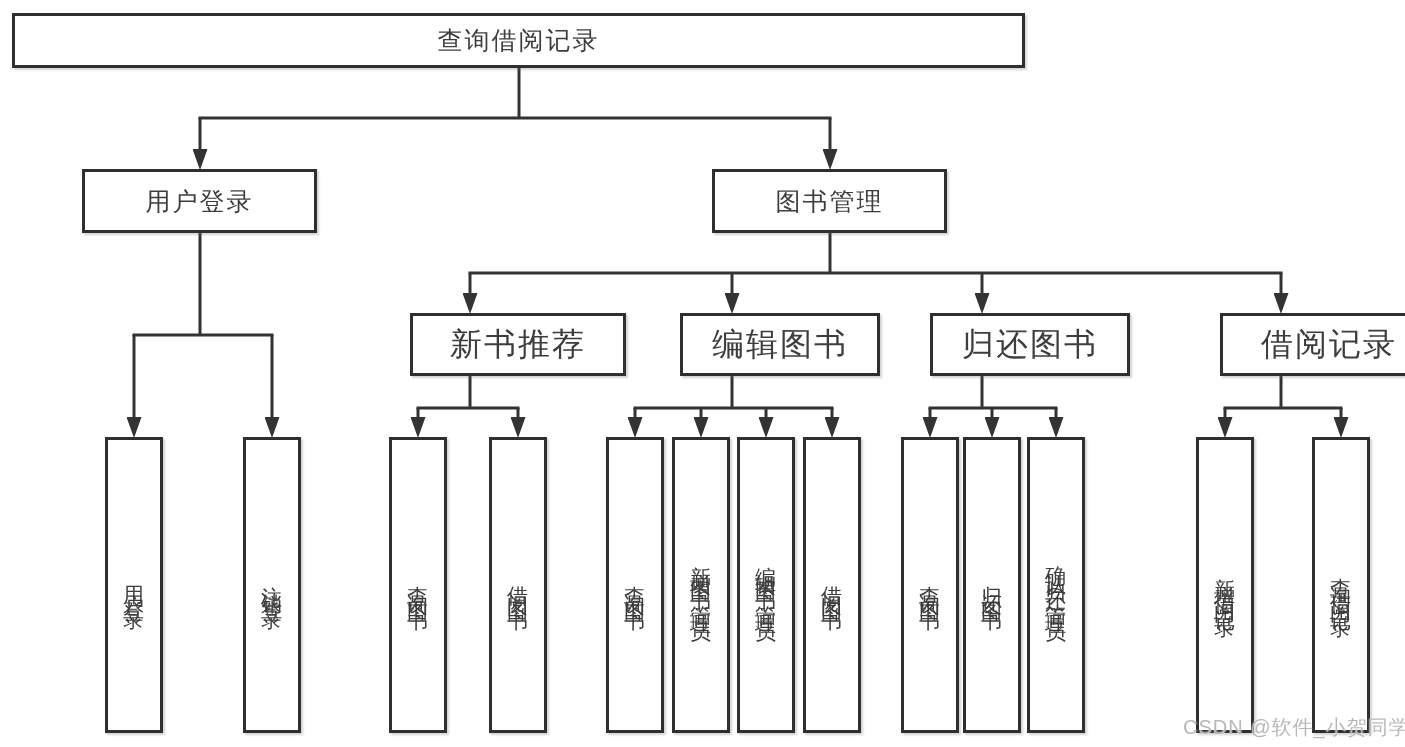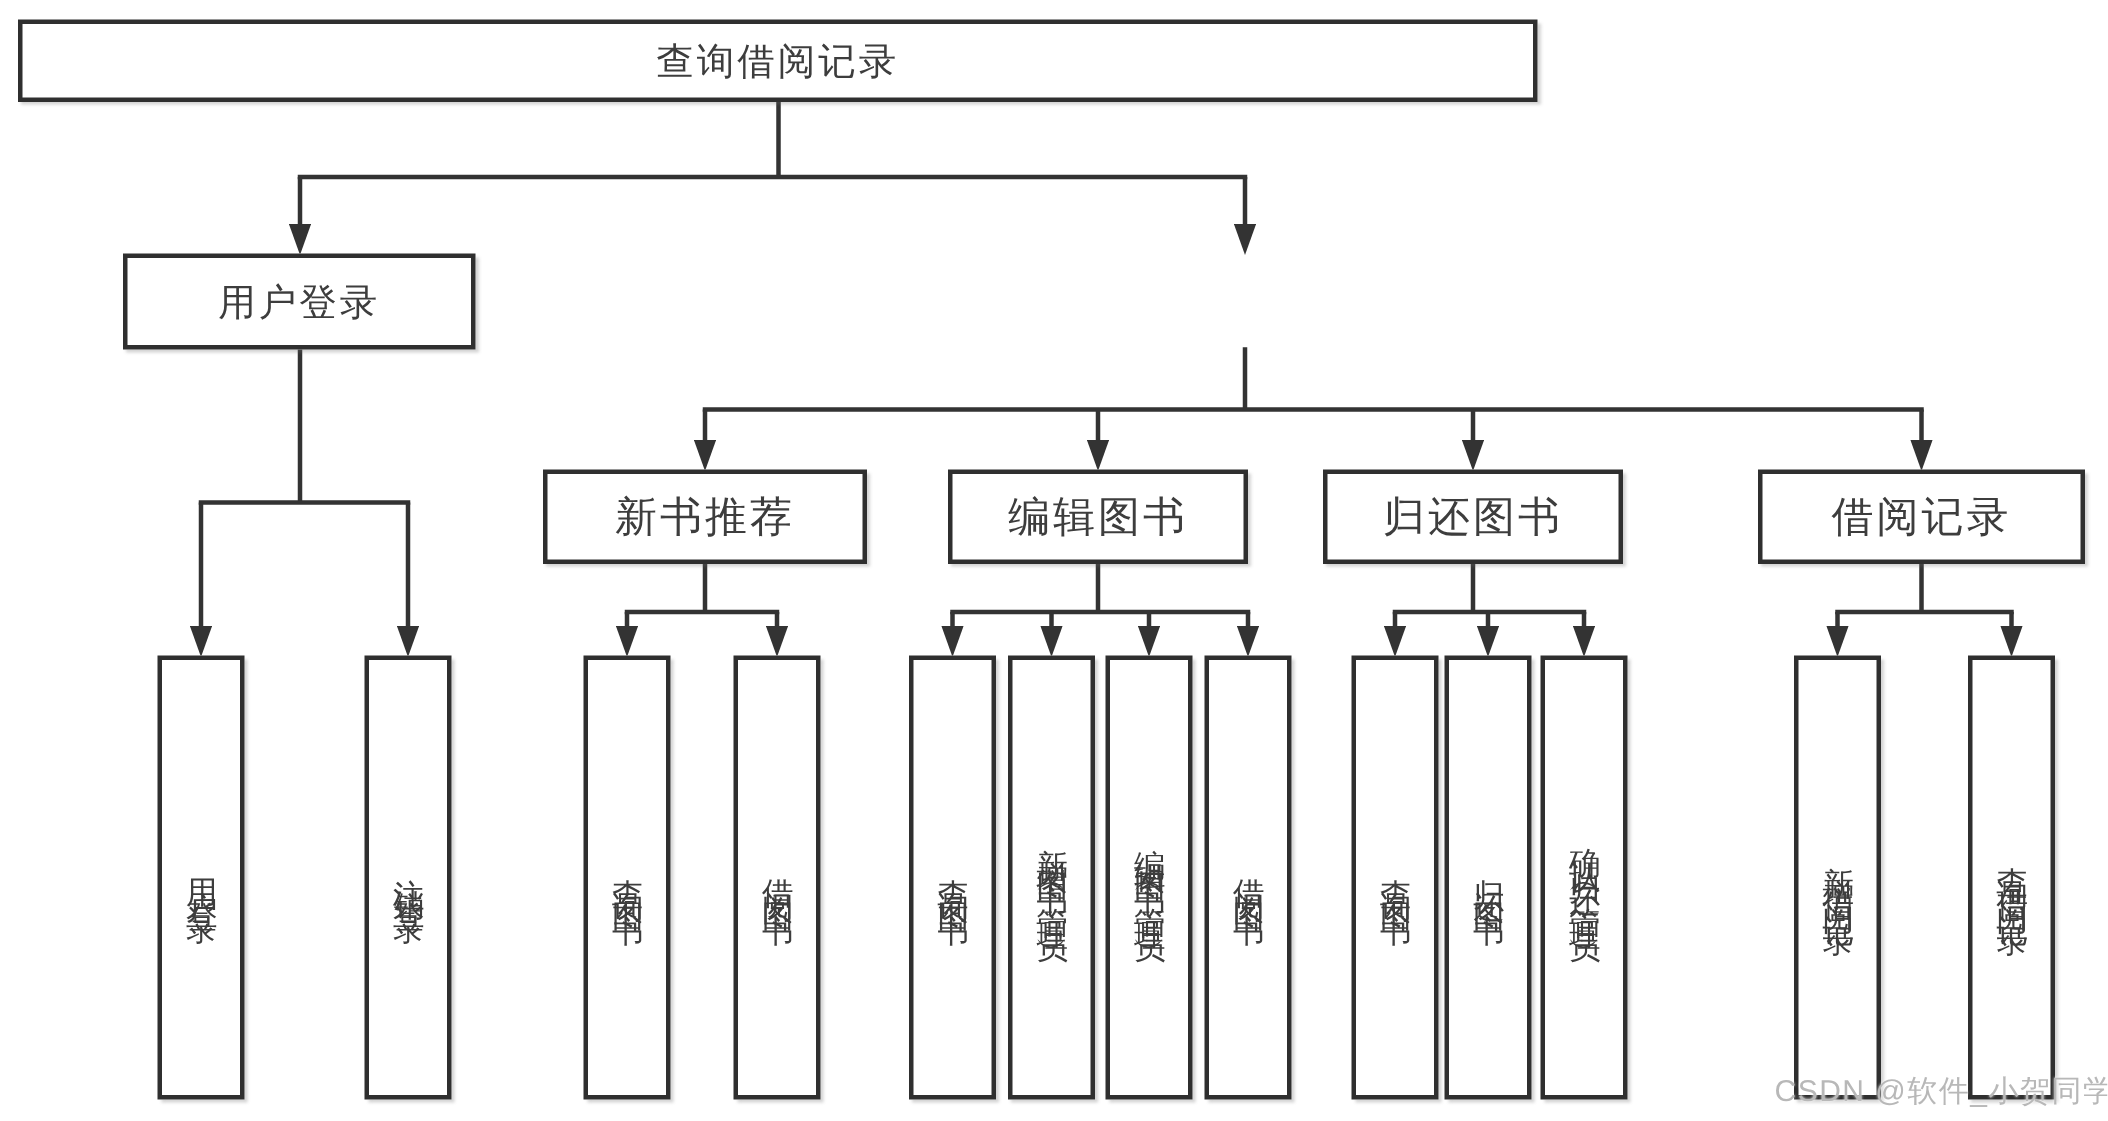--- a/index.html
+++ b/index.html
@@ -9,21 +9,21 @@
   }
   #wires{position:absolute;left:0;top:0;pointer-events:none;}
   .box{
     position:absolute;box-sizing:border-box;background:#ffffff;
     border:3px solid #2f2f2f;display:flex;align-items:center;justify-content:center;
     box-shadow:2px 2px 2px rgba(110,110,110,0.30);
   }
   .l1 span,.l2 span,.l3 span{white-space:nowrap;letter-spacing:2px;}
   .l1{left:12px;top:13px;width:1013px;height:55px;font-size:25px;}
   .l2{top:169px;width:235px;height:64px;font-size:25px;}
-  .l3{top:313px;height:63px;font-size:28px;}
+  .l3{top:313px;height:63px;font-size:32px;margin-left:48px;}
   .leaf{top:437px;width:58px;height:296px;}
   .vtext{
     writing-mode:vertical-rl;text-orientation:mixed;
     font-size:21px;letter-spacing:8px;line-height:1;white-space:nowrap;
   }
   .watermark{
     position:absolute;left:1183px;top:714px;font-size:20px;letter-spacing:1px;
     color:#b8b8b8;text-shadow:0 0 2px #ffffff;white-space:nowrap;z-index:5;
   }
 </style>
@@ -67,20 +67,23 @@
     <path d="M1225,408 V420" fill="none" stroke="#333333" stroke-width="3" marker-end="url(#arw)"></path>
     <path d="M1341,408 V420" fill="none" stroke="#333333" stroke-width="3" marker-end="url(#arw)"></path>
   </svg>
 
   <div class="box l1">
     <span>查询借阅记录</span>
   </div>
 
   <div class="box l2" style="left:82px;">
     <span>用户登录</span>
+  </div>
+  <div class="box l2" style="left:712px;">
+    <span>图书管理</span>
   </div>
 
   <div class="box l3" style="left:362px;width:216px;">
     <span>新书推荐</span>
   </div>
   <div class="box l3" style="left:632px;width:200px;">
     <span>编辑图书</span>
   </div>
   <div class="box l3" style="left:882px;width:200px;">
     <span>归还图书</span>

